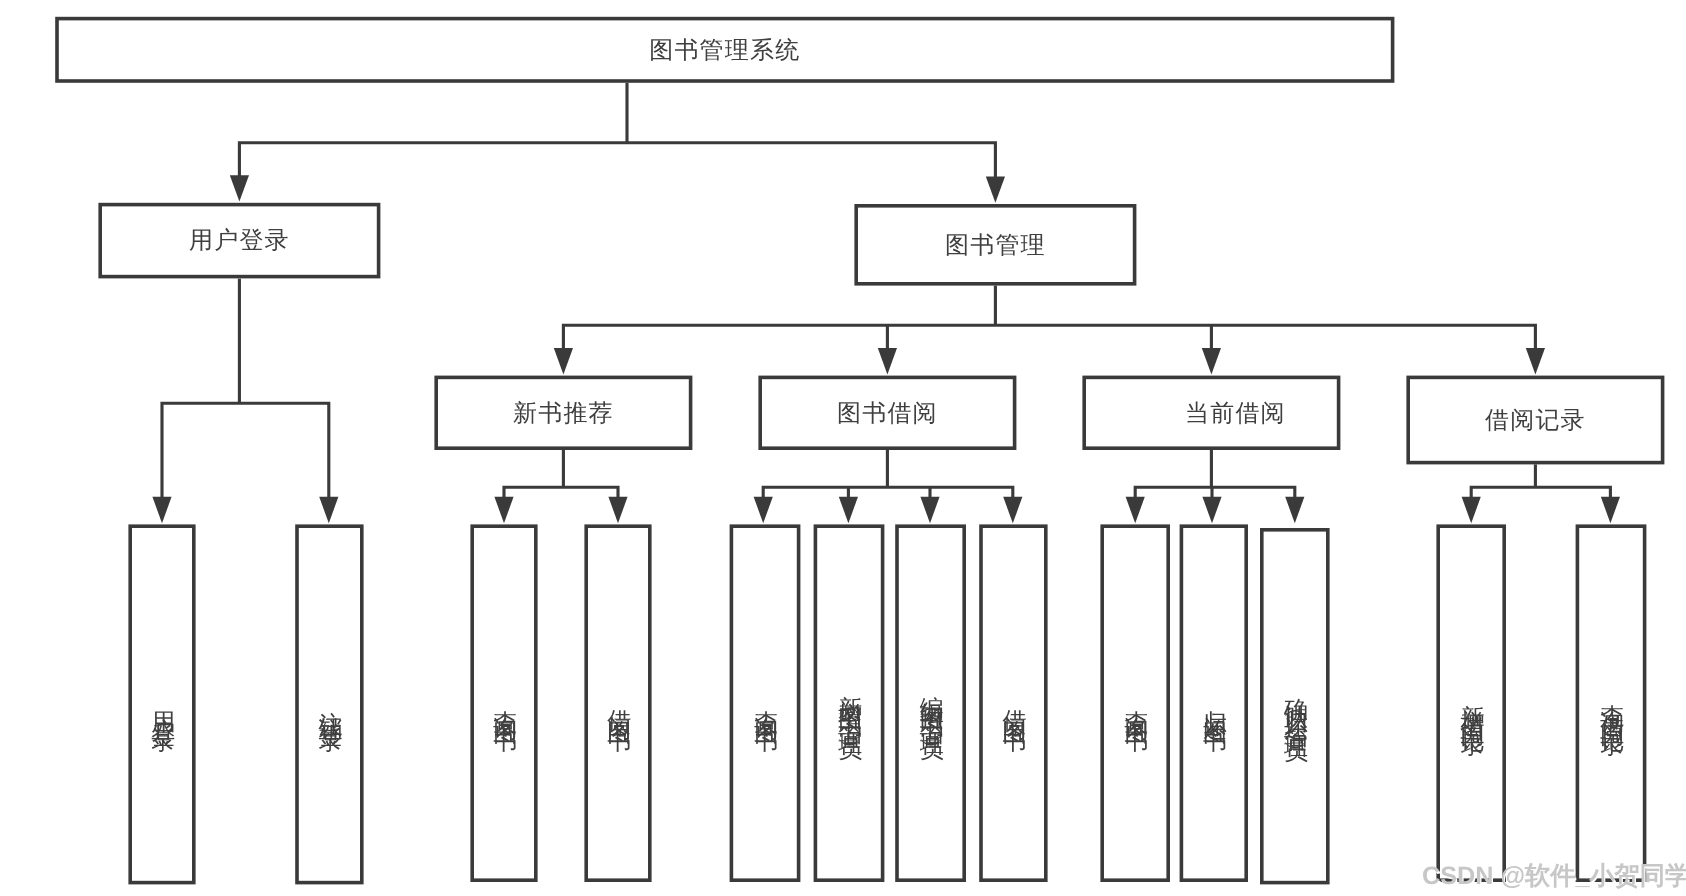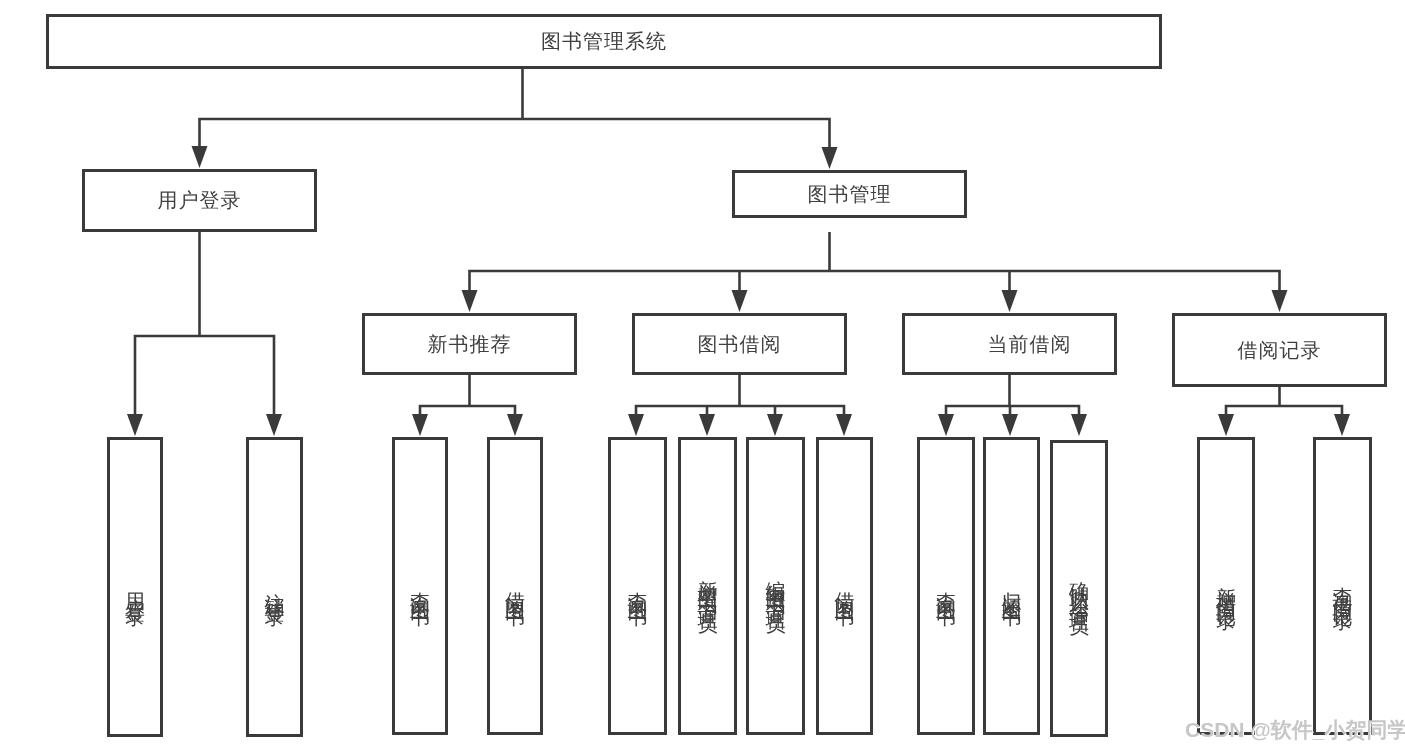--- a/index.html
+++ b/index.html
@@ -106,21 +106,21 @@
       <polygon points="1002,414 1018,414 1010,436"></polygon>
       <polygon points="1071,414 1087,414 1079,436"></polygon>
       <polygon points="1218,414 1234,414 1226,436"></polygon>
       <polygon points="1334,414 1350,414 1342,436"></polygon>
     </g>
   </svg>
 
   <div class="node root-node" style="left:22px; top:14px; width:1116px; height:55px;margin-left:24px;">图书管理系统</div>
 
   <div class="node h-node" style="left:82px; top:169px; width:235px; height:63px;">用户登录</div>
-  <div class="node h-node" style="left:732px; top:170px; width:235px; height:48px;">图书管理</div>
+  <div class="node h-node" style="left:712px; top:170px; width:235px; height:68px;">图书管理</div>
 
   <div class="node h-node" style="left:362px; top:313px; width:215px; height:62px;">新书推荐</div>
   <div class="node h-node" style="left:632px; top:313px; width:215px; height:62px;font-family:Liberation Serif, serif;">图书借阅</div>
   <div class="node h-node" style="left:902px; top:313px; width:215px; height:62px;padding-left:40px;">当前借阅</div>
   <div class="node h-node" style="left:1172px; top:313px; width:215px; height:74px;">借阅记录</div>
 
   <div class="node v-node" style="left:107px; top:437px; width:56px; height:300px;">
     <span>用户登录</span>
   </div>
   <div class="node v-node" style="left:246px; top:437px; width:57px; height:300px;">

